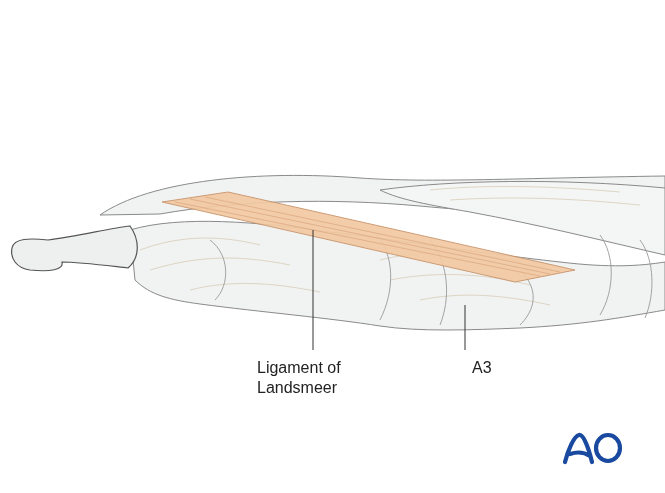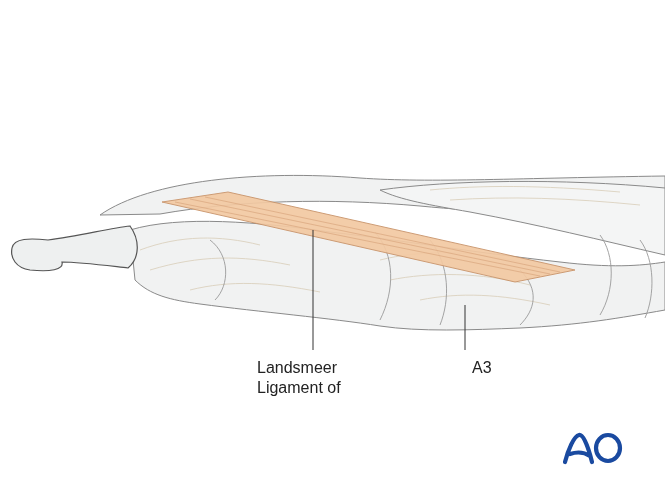--- a/index.html
+++ b/index.html
@@ -48,22 +48,22 @@
     <path d="M175,202 L540,276"></path>
     <path d="M190,199 L550,274"></path>
     <path d="M205,197 L560,272"></path>
   </g>
 
   <line x1="313" y1="230" x2="313" y2="350" stroke="#333333" stroke-width="1"></line>
   <line x1="465" y1="305" x2="465" y2="350" stroke="#333333" stroke-width="1"></line>
 </svg>
 
 <div id="label-landsmeer" class="label">
+  <div>Ligament of</div>
   <div>Landsmeer</div>
-  <div>Ligament of</div>
 </div>
 <div id="label-a3" class="label">
   <div>A3</div>
 </div>
 
 <svg id="ao-logo" viewBox="0 0 62 36">
   <path d="M3,32 C6,20 12,6 17,5 C22,4 27,20 30,32 M8,24 C14,22 22,22 28,26" fill="none" stroke="#1a4aa0" stroke-width="4.2" stroke-linecap="round" stroke-linejoin="round"></path>
   <ellipse cx="46" cy="18" rx="12" ry="13" fill="none" stroke="#1a4aa0" stroke-width="4.2"></ellipse>
 </svg>
 

